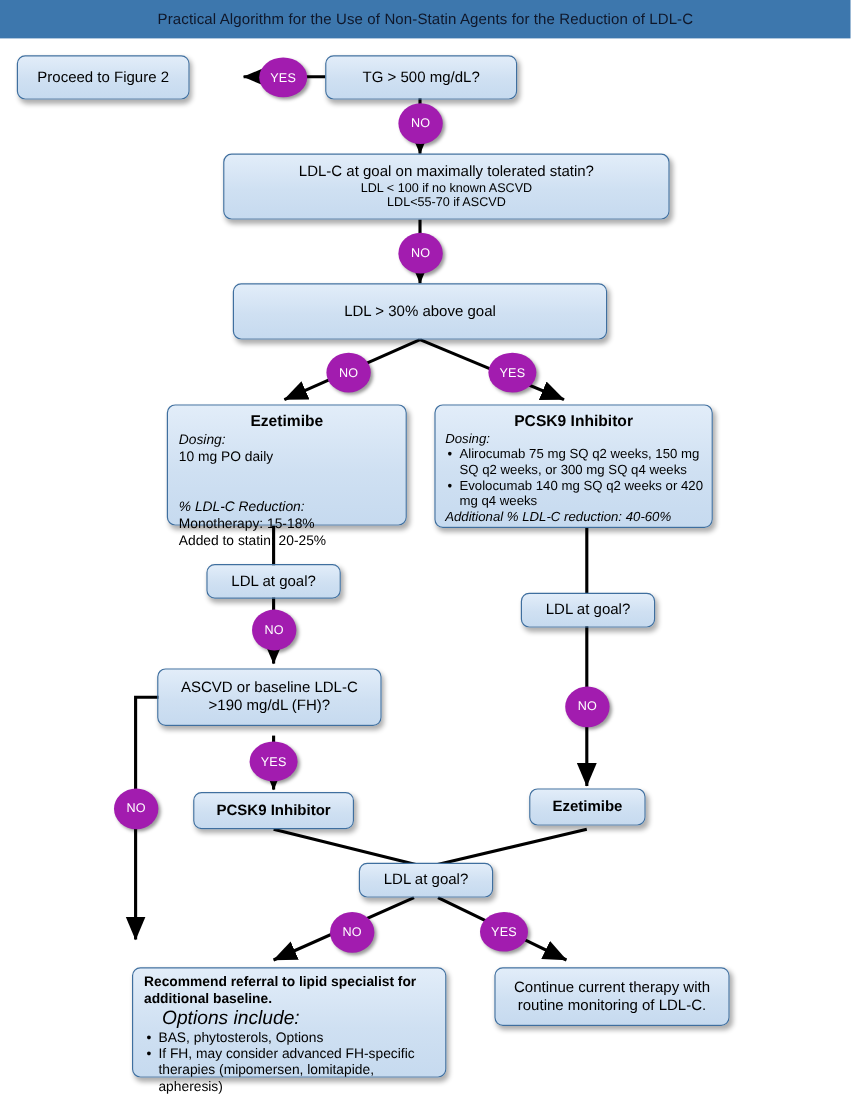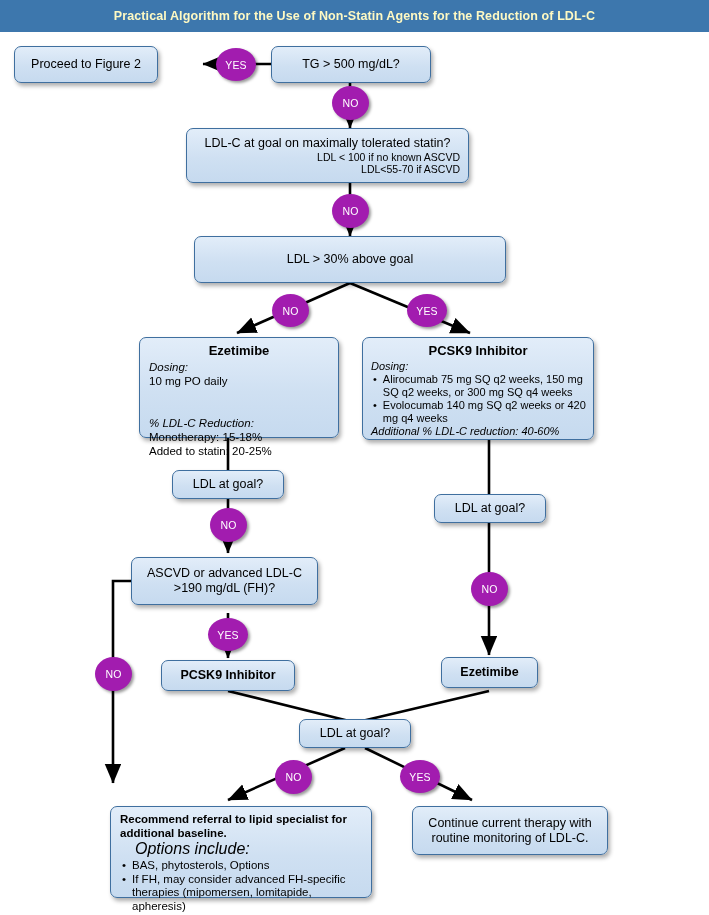--- a/index.html
+++ b/index.html
@@ -6,40 +6,40 @@
   body{font-family:"Liberation Sans","DejaVu Sans",sans-serif;}
   #page{position:relative;width:709px;height:915px;background:#ffffff;overflow:hidden;}
 
   
   .titlebar{
     position:absolute;left:0;top:0;width:709px;height:32px;
     background:#3d77ad;
     display:flex;align-items:center;justify-content:center;
   }
   .titlebar .t{
-    color:#fef9c3;font-size:12.5px;letter-spacing:.1px;white-space:nowrap;font-weight:bold;
+    color:#0f172a;font-size:12.5px;letter-spacing:.1px;white-space:nowrap;
   }
 
   
   .box{
     position:absolute;box-sizing:border-box;
     background:linear-gradient(180deg,#e2edf9 0%,#cfe0f2 55%,#c6daef 100%);
     border:1.6px solid #3f6f9f;
     border-radius:7px;
     box-shadow:2px 3px 4px rgba(0,0,0,.32);
     color:#000;
     font-size:12.5px;
     line-height:1.18;
     display:flex;flex-direction:column;justify-content:center;
     z-index:3;
   }
   .box.ctr{align-items:center;text-align:center;}
   .box.lft{align-items:flex-start;text-align:left;}
   .box .hd{font-weight:bold;text-align:center;width:100%;}
-  .box .sub{font-size:10.5px;text-align:right;width:100%;}
+  .box .sub{font-size:10.5px;text-align:center;width:100%;}
   .box .it{font-style:italic;}
   .box .bold{font-weight:bold;}
 
   .pad{padding:4px 8px;}
 
   
   .bul{display:flex;gap:6px;align-items:flex-start;width:100%;}
   .bul .dot{flex:0 0 auto;line-height:1.2;}
   .bul .txt{flex:1 1 auto;}
 
@@ -102,21 +102,21 @@
   </svg>
 
   <div class="box ctr pad" style="left:14px;top:46px;width:144px;height:37px;">
     <span>Proceed to Figure 2</span>
   </div>
 
   <div class="box ctr pad" style="left:271px;top:46px;width:160px;height:37px;">
     <span>TG &gt; 500 mg/dL?</span>
   </div>
 
-  <div class="box ctr pad" style="left:186px;top:128px;width:283px;height:55px;">
+  <div class="box ctr pad" style="left:186px;top:128px;width:372px;height:55px;">
     <span class="hd" style="font-weight:normal;">LDL-C at goal on maximally tolerated statin?</span>
     <span class="sub">LDL &lt; 100 if no known ASCVD</span>
     <span class="sub">LDL&lt;55-70 if ASCVD</span>
   </div>
 
   <div class="box ctr pad" style="left:194px;top:236px;width:312px;height:47px;">
     <span>LDL &gt; 30% above goal</span>
   </div>
 
   <div class="box lft" style="left:139px;top:337px;width:200px;height:101px;padding:5px 9px;justify-content:flex-start;">
@@ -145,21 +145,21 @@
 
   <div class="box ctr pad" style="left:172px;top:470px;width:112px;height:29px;">
     <span>LDL at goal?</span>
   </div>
 
   <div class="box ctr pad" style="left:434px;top:494px;width:112px;height:29px;">
     <span>LDL at goal?</span>
   </div>
 
   <div class="box ctr pad" style="left:131px;top:557px;width:187px;height:48px;">
-    <span>ASCVD or advanced LDL-C</span>
+    <span>ASCVD or baseline LDL-C</span>
     <span>&gt;190 mg/dL (FH)?</span>
   </div>
 
   <div class="box ctr pad" style="left:161px;top:660px;width:134px;height:31px;">
     <span class="bold">PCSK9 Inhibitor</span>
   </div>
 
   <div class="box ctr pad" style="left:441px;top:657px;width:97px;height:31px;">
     <span class="bold">Ezetimibe</span>
   </div>

